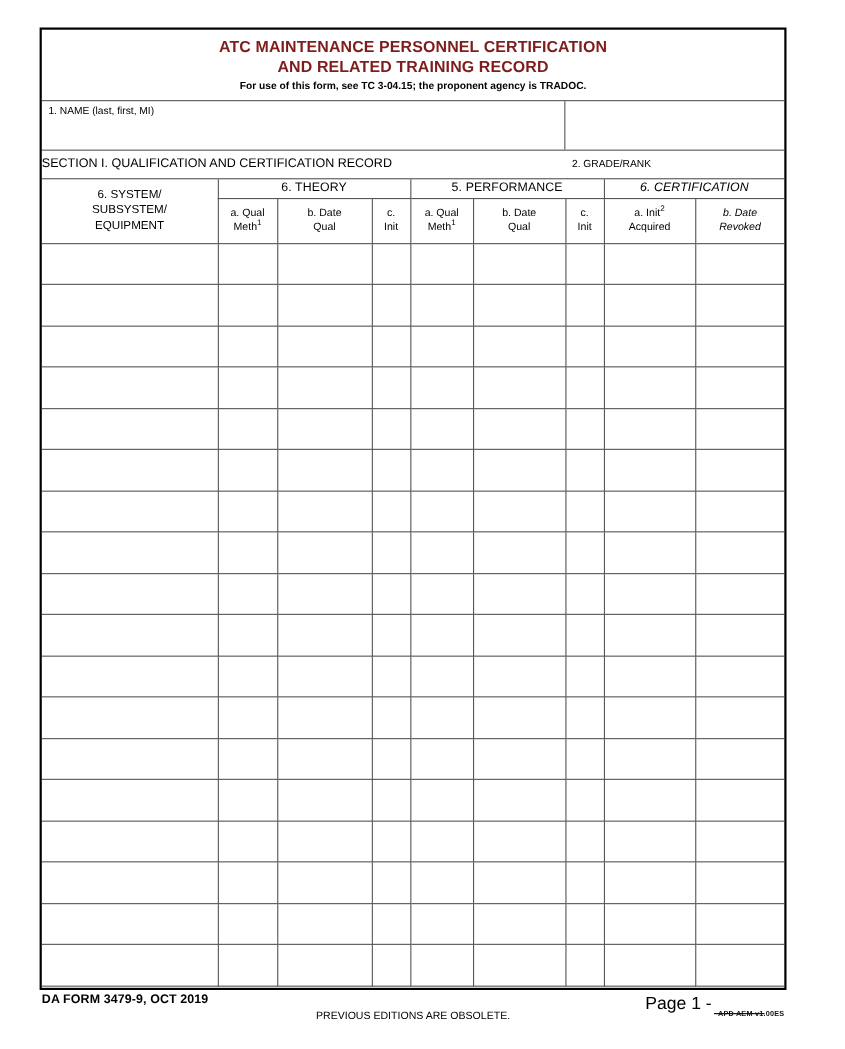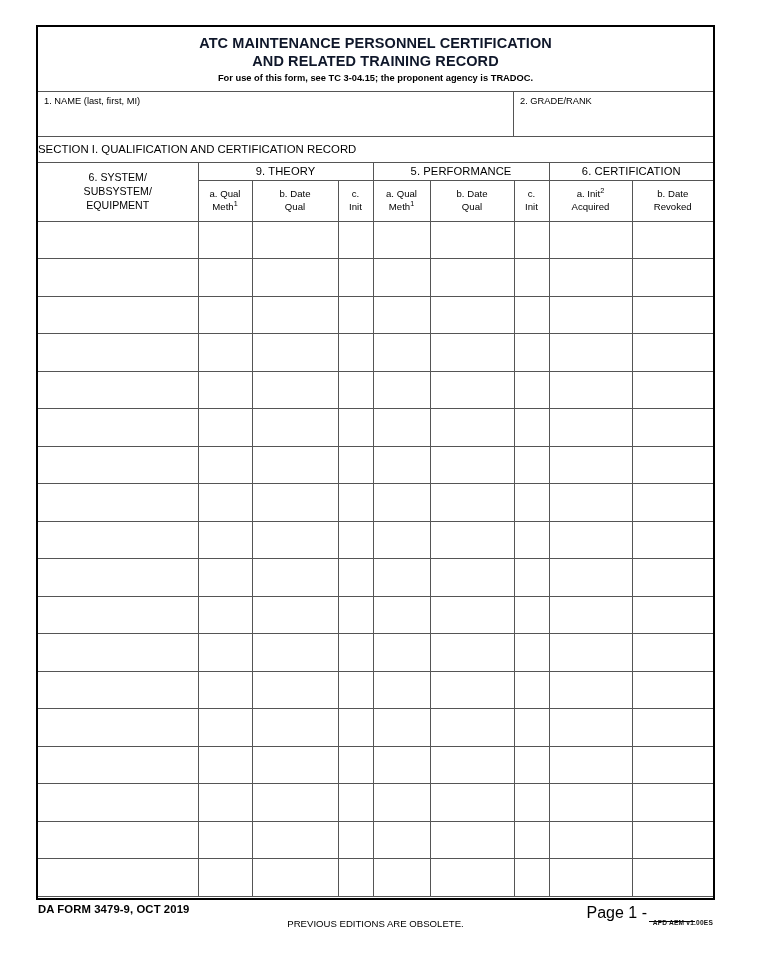--- a/index.html
+++ b/index.html
@@ -32,21 +32,21 @@
   .title-block {
     border-bottom: 1px solid #555;
     padding: 8px 4px 6px 4px;
     text-align: center;
   }
   .title-line {
     font-size: 14.5px;
     font-weight: bold;
     letter-spacing: 0.1px;
     line-height: 1.22;
-    color: #0f172a;
+    color: #7f1d1d;
   }
   .subtitle-line {
     font-size: 9.3px;
     font-weight: bold;
     color: #000;
     margin-top: 3px;
     line-height: 1.2;
   }
 
   
@@ -54,21 +54,21 @@
     display: flex;
     height: 45px;
     border-bottom: 1px solid #555;
   }
   .ident-cell {
     padding: 4px 0 0 6px;
     font-size: 9.3px;
     color: #000;
   }
   .ident-name  { flex: 0 0 476px; border-right: 1px solid #555; }
-  .ident-grade { flex: 1 1 auto; }
+  .ident-grade { flex: 1 1 auto; margin-top: 48px; }
 
   
   .section-banner {
     height: 26px;
     border-bottom: 1px solid #555;
     display: flex;
     align-items: center;
     justify-content: flex-start;
     font-size: 11.4px;
     color: #000;
@@ -81,21 +81,21 @@
     table-layout: fixed;
   }
   table.grid td, table.grid th {
     border: 1px solid #555;
     padding: 0;
     font-weight: normal;
     color: #000;
     vertical-align: middle;
   }
   table.grid td.edge-l, table.grid th.edge-l { border-left: 0; }
-  table.grid td.edge-r, table.grid th.edge-r { border-right: 0; }
+  table.grid td.edge-r, table.grid th.edge-r { border-right: 0; font-style: italic; }
   tr.grp-row th { border-top: 0; }
 
   
   col.c-sys  { width: 160px; }
   col.c-tqm  { width: 54px;  }
   col.c-tdq  { width: 86px;  }
   col.c-tin  { width: 35px;  }
   col.c-pqm  { width: 57px;  }
   col.c-pdq  { width: 84px;  }
   col.c-pin  { width: 35px;  }
@@ -210,21 +210,21 @@
         <col class="c-cda">
           <col class="c-cdr">
       </colgroup>
       <thead>
         <tr class="grp-row">
           <th class="sys-head edge-l" rowspan="2">
             <div>6.  SYSTEM/</div>
             <div>SUBSYSTEM/</div>
             <div>EQUIPMENT</div>
           </th>
-          <th class="grp-label" colspan="3">9.  THEORY</th>
+          <th class="grp-label" colspan="3">6.  THEORY</th>
           <th class="grp-label" colspan="3">5.  PERFORMANCE</th>
           <th class="grp-label edge-r" colspan="2">6.  CERTIFICATION</th>
         </tr>
         <tr>
           <th class="sub-head">
             <div>a.  Qual</div>
             <div><span>Meth</span><sup>1</sup></div>
           </th>
           <th class="sub-head">
             <div>b.  Date</div>

